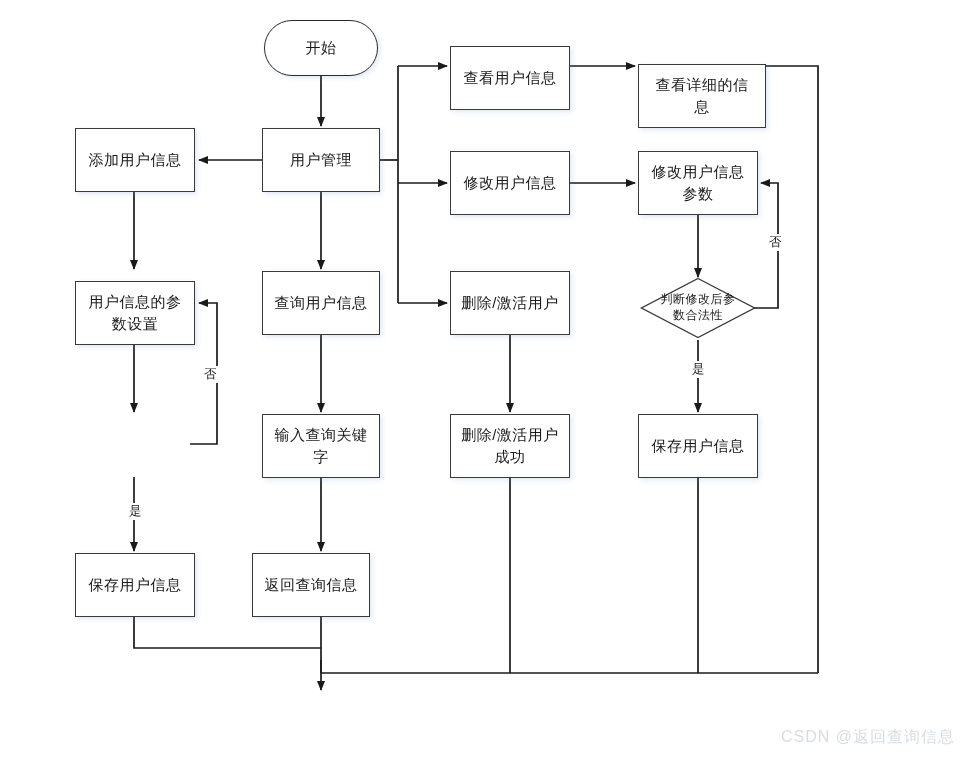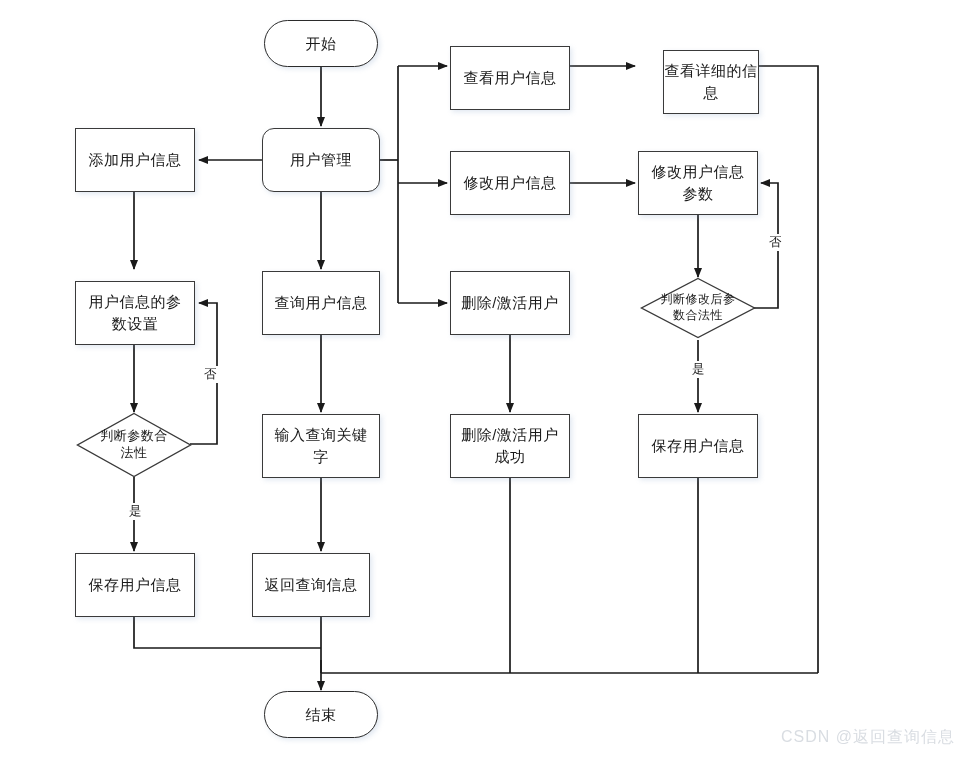--- a/index.html
+++ b/index.html
@@ -139,44 +139,37 @@
       <path d="M134,617 L134,648 L321,648"></path>
       <path d="M321,617 L321,673"></path>
       <path d="M510,477 L510,673"></path>
       <path d="M698,477 L698,673"></path>
       <path d="M758,66 L818,66 L818,673"></path>
       <path d="M818,673 L321,673"></path>
       <path d="M321,660 L321,690" marker-end="url(#ah)"></path>
     </g>
   </svg>
 
-  <div class="node term" style="left:264px; top:20px; width:114px; height:47px;">
+  <div class="node term" style="left:264px; top:20px; width:114px; height:56px;">
     <span>开始</span>
   </div>
 
-  <div class="node proc" style="left:262px; top:128px; width:118px; height:64px;border-radius:12px;">
+  <div class="node proc" style="left:262px; top:128px; width:118px; height:64px;">
     <span>用户管理</span>
   </div>
 
   <div class="node proc" style="left:75px; top:128px; width:120px; height:64px;justify-content:center;">
     <span>添加用户信息</span>
   </div>
 
   <div class="node proc" style="left:75px; top:271px; width:120px; height:64px; white-space:pre-line;margin-top:10px;">
     <span>用户信息的参
 数设置</span>
   </div>
 
-  <div class="node dec" style="left:76px; top:412px; width:116px; height:66px;">
-    <svg class="dec-shape" viewBox="0 0 116 66" preserveAspectRatio="none">
-      <polygon points="58,1.5 114.5,33 58,64.5 1.5,33" fill="#ffffff" stroke="#3a3a3a" stroke-width="1.4"></polygon>
-    </svg>
-    <span class="dec-label" style="white-space:pre-line;">判断参数合
-法性</span>
-  </div>
 
   <div class="node proc" style="left:75px; top:553px; width:120px; height:64px;">
     <span>保存用户信息</span>
   </div>
 
   <div class="node proc" style="left:262px; top:271px; width:118px; height:64px;">
     <span>查询用户信息</span>
   </div>
 
   <div class="node proc" style="left:262px; top:414px; width:118px; height:64px; white-space:pre-line;">
@@ -185,21 +178,21 @@
   </div>
 
   <div class="node proc" style="left:252px; top:553px; width:118px; height:64px;">
     <span>返回查询信息</span>
   </div>
 
   <div class="node proc" style="left:450px; top:46px; width:120px; height:64px;">
     <span>查看用户信息</span>
   </div>
 
-  <div class="node proc" style="left:638px; top:50px; width:96px; height:64px; white-space:pre-line;margin-left:25px;">
+  <div class="node proc" style="left:638px; top:64px; width:128px; height:64px; white-space:pre-line;">
     <span>查看详细的信
 息</span>
   </div>
 
   <div class="node proc" style="left:450px; top:151px; width:120px; height:64px;">
     <span>修改用户信息</span>
   </div>
 
   <div class="node proc" style="left:638px; top:151px; width:120px; height:64px; white-space:pre-line;">
     <span>修改用户信息
@@ -220,23 +213,20 @@
 
   <div class="node proc" style="left:450px; top:271px; width:120px; height:64px;">
     <span>删除/激活用户</span>
   </div>
 
   <div class="node proc" style="left:450px; top:414px; width:120px; height:64px; white-space:pre-line;">
     <span>删除/激活用户
 成功</span>
   </div>
 
-  <div class="node term" style="left:264px; top:691px; width:114px; height:47px;">
-    <span>结束</span>
-  </div>
 
   <div class="edge-label" style="left:203px; top:366px;">否</div>
 
   <div class="edge-label" style="left:128px; top:503px;">是</div>
 
   <div class="edge-label" style="left:768px; top:234px;">否</div>
 
   <div class="edge-label" style="left:691px; top:361px;">是</div>
 
   <div class="watermark" style="left:781px; top:727px;">CSDN @返回查询信息</div>

